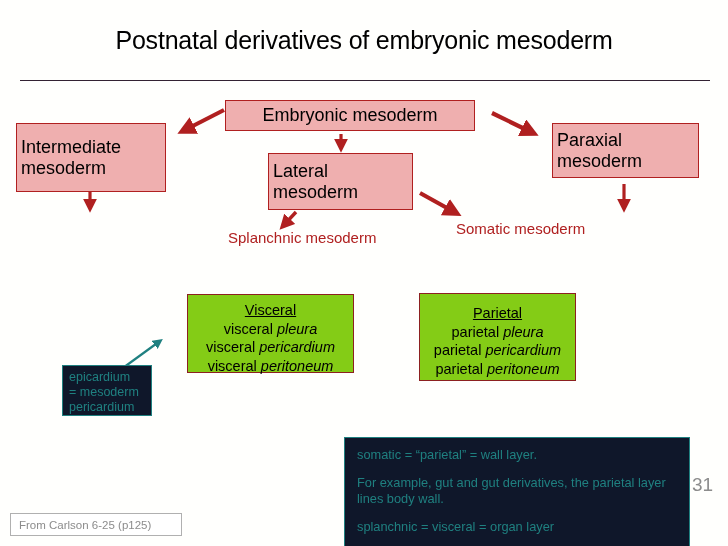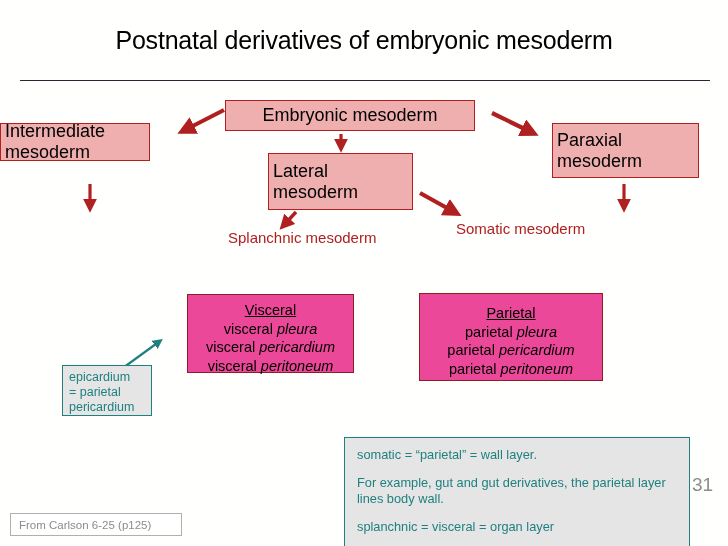--- a/index.html
+++ b/index.html
@@ -51,59 +51,59 @@
     line-height: 21px;
     text-align: left;
     display: flex;
     align-items: center;
     justify-content: center;
     box-sizing: border-box;
   }
   .pinkbox .boxtext { display: block; padding: 0 4px; }
 
   #box-embryonic { left: 225px; top: 100px; width: 250px; height: 31px; }
-  #box-intermediate { left: 0; top: 123px; width: 150px; height: 38px; }
+  #box-intermediate { left: 16px; top: 123px; width: 150px; height: 69px; }
   #box-paraxial { left: 552px; top: 123px; width: 147px; height: 55px; }
   #box-lateral { left: 268px; top: 153px; width: 145px; height: 57px; }
 
   
   .redlabel {
     position: absolute;
     color: #b02020;
     font-size: 15px;
     line-height: 19px;
     white-space: nowrap;
   }
   #label-splanchnic { left: 228px; top: 228px; }
   #label-somatic { left: 456px; top: 219px; }
 
   
   .redoutline {
     position: absolute;
-    background: #ec4899;
+    background: #84cc16;
     border: 1.4px solid #8c2020;
     color: #000000;
     box-sizing: border-box;
     text-align: center;
     font-size: 14.5px;
     line-height: 18.5px;
   }
   #box-visceral { left: 187px; top: 294px; width: 167px; height: 79px; padding-top: 6px; }
-  #box-parietal { left: 419px; top: 293px; width: 184px; height: 88px; padding-top: 10px; }
+  #box-parietal { left: 419px; top: 293px; width: 157px; height: 88px; padding-top: 10px; }
   #box-mesenteries {
     left: 212px; top: 393px; width: 104px; height: 27px;
     font-size: 14.5px; display: flex; align-items: center; justify-content: center;
   }
   .underlinehead { text-decoration: underline; }
   .ital { font-style: italic; }
 
   
   .tealbox {
     position: absolute;
-    background: #e5e5e5;
+    background: #0f172a;
     border: 1.3px solid #1f8080;
     color: #1f8080;
     box-sizing: border-box;
   }
   #box-epicardium {
     left: 62px; top: 365px; width: 90px; height: 51px;
     font-size: 12.5px; line-height: 15px; padding: 4px 0 0 6px; text-align: left;
   }
   #box-info {
     left: 344px; top: 437px; width: 346px; height: 112px;
@@ -214,21 +214,21 @@
   <div class="redoutline" id="box-parietal">
     <div class="underlinehead">Parietal</div>
     <div><span>parietal </span><span class="ital">pleura</span></div>
     <div><span>parietal </span><span class="ital">pericardium</span></div>
     <div><span>parietal </span><span class="ital">peritoneum</span></div>
   </div>
 
 
   <div class="tealbox" id="box-epicardium">
     <div>epicardium</div>
-    <div>= parietal</div>
+    <div>= mesoderm</div>
     <div>pericardium</div>
   </div>
 
   <div class="tealbox" id="box-info">
     <p>somatic = “parietal” = wall layer.</p>
     <p>For example, gut and gut derivatives, the parietal layer  lines body wall.</p>
     <p>splanchnic = visceral = organ layer</p>
   </div>
 
   <div id="box-citation">

